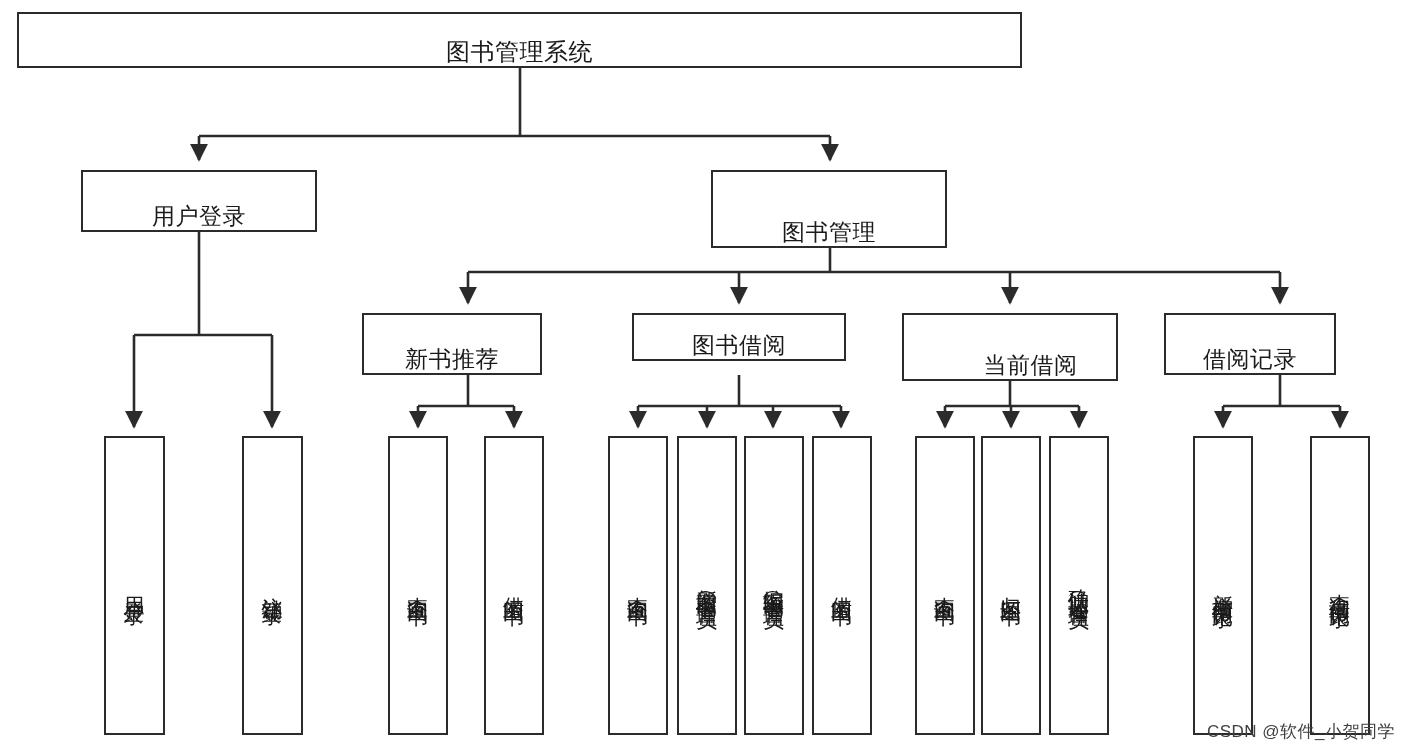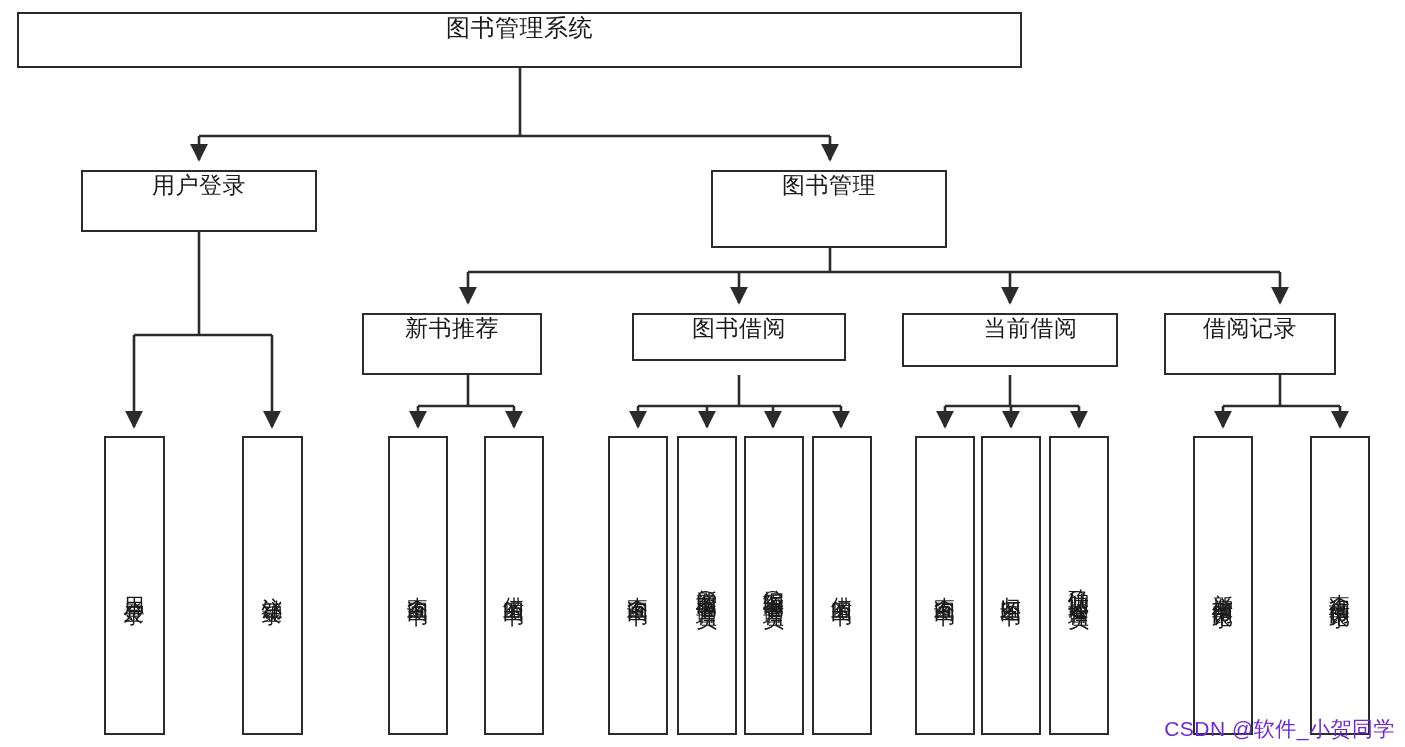--- a/index.html
+++ b/index.html
@@ -26,21 +26,21 @@
     width: 1405px;
     height: 747px;
     pointer-events: none;
   }
   .node {
     position: absolute;
     box-sizing: border-box;
     background: #ffffff;
     border: 2.2px solid #2b2b2b;
     display: flex;
-    align-items: flex-start;
+    align-items: flex-end;
     justify-content: center;
     overflow: hidden;
   }
   .node .label {
     color: #1a1a1a;
     letter-spacing: 0.5px;
     line-height: 1.18;
     text-align: center;
     white-space: nowrap;
   }
@@ -60,22 +60,22 @@
     text-orientation: upright;
     font-size: 21px;
     letter-spacing: 3px;
     white-space: nowrap;
     line-height: 1;
   }
   .watermark {
     position: absolute;
     right: 10px;
     bottom: 4px;
-    font-size: 21px;
-    color: #6d28d9;
+    font-size: 17px;
+    color: #404040;
     letter-spacing: 0.5px;
     font-family: "Liberation Sans", "DejaVu Sans", sans-serif;
     white-space: nowrap;
   }
 </style>
 </head>
 <body>
 
 <div id="diagram-root">
 
@@ -139,21 +139,21 @@
   <div class="node horiz" style="left:711px; top:170px; width:236px; height:78px;">
     <span class="label">图书管理</span>
   </div>
 
   <div class="node horiz" style="left:362px; top:313px; width:180px; height:62px;">
     <span class="label">新书推荐</span>
   </div>
   <div class="node horiz" style="left:632px; top:313px; width:214px; height:48px;">
     <span class="label">图书借阅</span>
   </div>
-  <div class="node horiz" style="left:902px; top:313px; width:216px; height:54px;padding-left:41px;">
+  <div class="node horiz" style="left:902px; top:313px; width:216px; height:68px;padding-left:41px;">
     <span class="label">当前借阅</span>
   </div>
   <div class="node horiz" style="left:1164px; top:313px; width:172px; height:62px;">
     <span class="label">借阅记录</span>
   </div>
 
   <div class="node vert" style="left:104px; top:436px; width:61px; height:299px;">
     <span class="label">用户登录</span>
   </div>
   <div class="node vert" style="left:242px; top:436px; width:61px; height:299px;">

